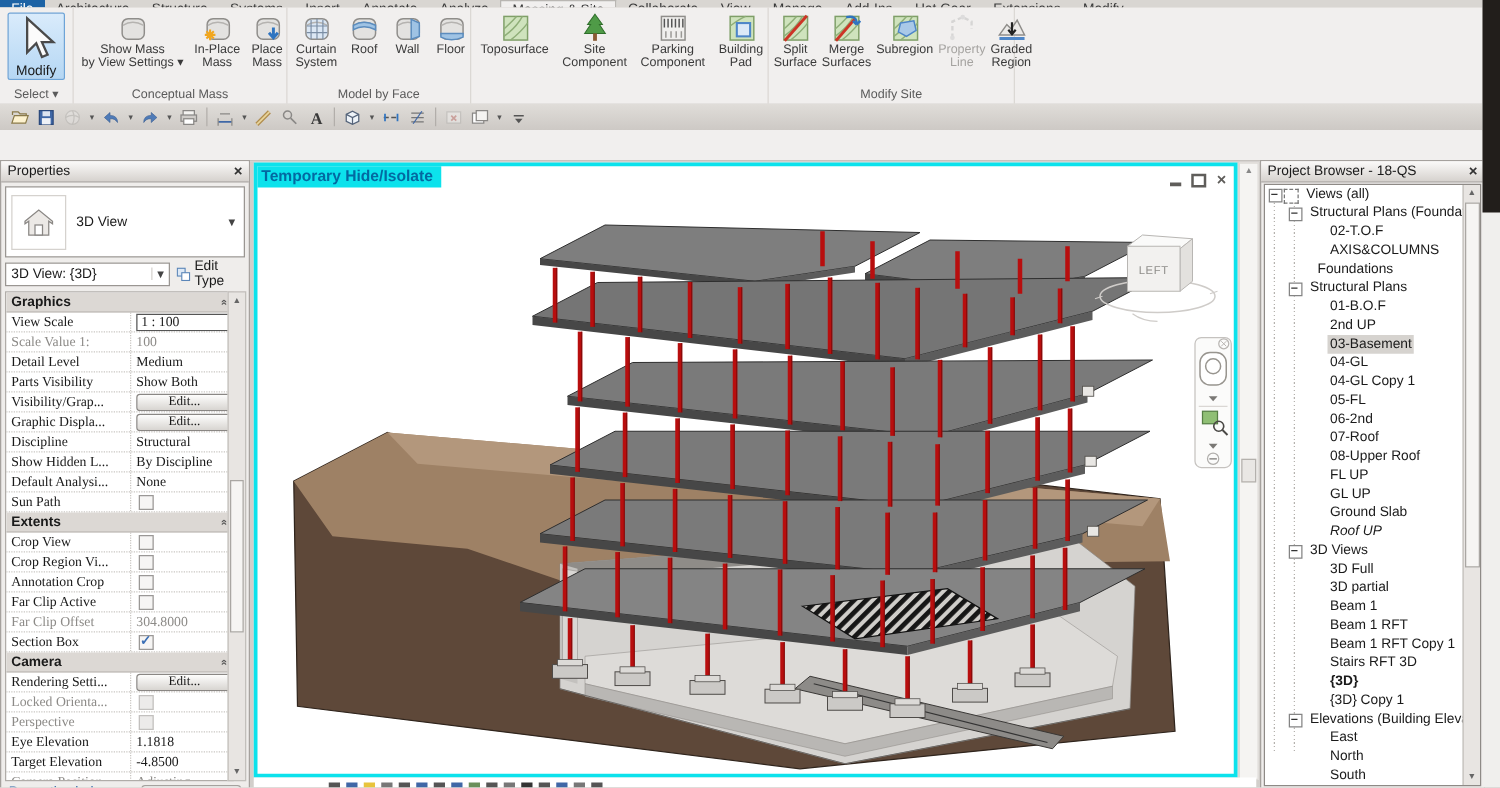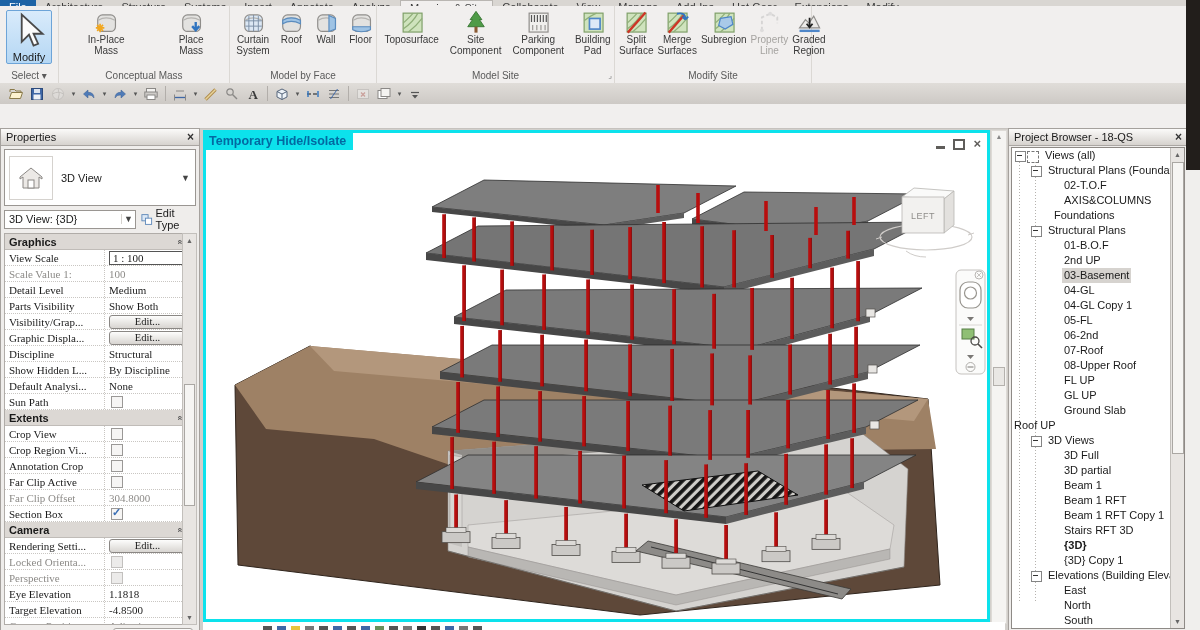--- a/index.html
+++ b/index.html
@@ -137,20 +137,28 @@
       </div>
       <div class="rgroup-label"><span>Select</span> ▾</div>
     </div>
 
   <div class="rgroup" style="width: 170px;">
         <div class="rgroup-body" style="justify-content: space-around; width: 100%;">
           <div class="rbtn">
             <svg class="ric" viewBox="0 0 22 22">
               <rect x="4" y="5" width="15" height="14" rx="4" fill="#e3e2e0" stroke="#8f8d8a"></rect>
               <path d="M4.5 9.5 Q11 5.5 18.5 9.5" fill="none" stroke="#b5b3b0"></path>
+            </svg>
+            <span class="lbl">Show Mass</span>
+            <span class="lbl">by View Settings ▾</span>
+          </div>
+          <div class="rbtn">
+            <svg class="ric" viewBox="0 0 22 22">
+              <rect x="4" y="5" width="15" height="14" rx="4" fill="#e3e2e0" stroke="#8f8d8a"></rect>
+              <path d="M4.5 9.5 Q11 5.5 18.5 9.5" fill="none" stroke="#b5b3b0"></path>
               <path d="M6 12.4 L6 19.6 M2.4 16 L9.6 16 M3.5 13.5 L8.5 18.5 M3.5 18.5 L8.5 13.5" stroke="#f2a71e" stroke-width="1.4"></path>
             </svg>
             <span class="lbl">In-Place</span>
             <span class="lbl">Mass</span>
           </div>
           <div class="rbtn">
             <svg class="ric" viewBox="0 0 22 22">
               <rect x="4" y="5" width="15" height="14" rx="4" fill="#e3e2e0" stroke="#8f8d8a"></rect>
               <path d="M4.5 9.5 Q11 5.5 18.5 9.5" fill="none" stroke="#b5b3b0"></path>
               <path d="M15 11 L15 17 M12 14.5 L15 18 L18 14.5" stroke="#2f74c0" stroke-width="2" fill="none"></path>
@@ -228,21 +236,20 @@
           <div class="rbtn">
             <svg class="ric" viewBox="0 0 22 22">
               <rect x="3.5" y="3.5" width="16" height="16" fill="#cfe3bd" stroke="#7f9f68"></rect>
               <path d="M3.5 10 Q10 5 14 3.5" stroke="#8fae78" fill="none"></path>
               <rect x="8" y="8" width="9" height="9" fill="#dce9f7" stroke="#4e86c8" stroke-width="1.4"></rect>
             </svg>
             <span class="lbl">Building</span>
             <span class="lbl">Pad</span>
           </div>
         </div>
-        <div class="rgroup-label">Model Site<span class="popout">⌟</span></div>
       </div>
       <div class="rgroup" style="width: 196px;">
         <div class="rgroup-body" style="justify-content: space-between; width: 100%;">
           <div class="rbtn">
             <svg class="ric" viewBox="0 0 22 22">
               <rect x="3.5" y="3.5" width="16" height="16" fill="#cfe3bd" stroke="#7f9f68"></rect>
               <path d="M3.5 12 Q9 7 12 3.5 M3.5 17 Q12 11 16 3.5 M8 19.5 Q15 14 19.5 8" fill="none" stroke="#8fae78"></path>
               <path d="M4 20 L19 3" stroke="#cc3526" stroke-width="2"></path>
             </svg>
             <span class="lbl">Split</span>
@@ -817,21 +824,21 @@
         <div class="trow selected"><span class="lab" style="margin-left: 50px;">03-Basement</span></div>
         <div class="trow"><span class="lab" style="margin-left: 50px;">04-GL</span></div>
         <div class="trow"><span class="lab" style="margin-left: 50px;">04-GL Copy 1</span></div>
         <div class="trow"><span class="lab" style="margin-left: 50px;">05-FL</span></div>
         <div class="trow"><span class="lab" style="margin-left: 50px;">06-2nd</span></div>
         <div class="trow"><span class="lab" style="margin-left: 50px;">07-Roof</span></div>
         <div class="trow"><span class="lab" style="margin-left: 50px;">08-Upper Roof</span></div>
         <div class="trow"><span class="lab" style="margin-left: 50px;">FL UP</span></div>
         <div class="trow"><span class="lab" style="margin-left: 50px;">GL UP</span></div>
         <div class="trow"><span class="lab" style="margin-left: 50px;">Ground Slab</span></div>
-        <div class="trow"><span class="lab" style="">Roof UP</span></div>
+        <div class="trow"><span class="lab" style="margin-left: 50px; font-style: italic;">Roof UP</span></div>
         <div class="trow"><span class="expbox" style="left: 19px;"></span><span class="lab" style="margin-left: 34px;">3D Views</span></div>
         <div class="trow"><span class="lab" style="margin-left: 50px;">3D Full</span></div>
         <div class="trow"><span class="lab" style="margin-left: 50px;">3D partial</span></div>
         <div class="trow"><span class="lab" style="margin-left: 50px;">Beam 1</span></div>
         <div class="trow"><span class="lab" style="margin-left: 50px;">Beam 1 RFT</span></div>
         <div class="trow"><span class="lab" style="margin-left: 50px;">Beam 1 RFT Copy 1</span></div>
         <div class="trow"><span class="lab" style="margin-left: 50px;">Stairs RFT 3D</span></div>
         <div class="trow bold"><span class="lab" style="margin-left: 50px;">{3D}</span></div>
         <div class="trow"><span class="lab" style="margin-left: 50px;">{3D} Copy 1</span></div>
         <div class="trow"><span class="expbox" style="left: 19px;"></span><span class="lab" style="margin-left: 34px;">Elevations (Building Elevatic</span></div>

